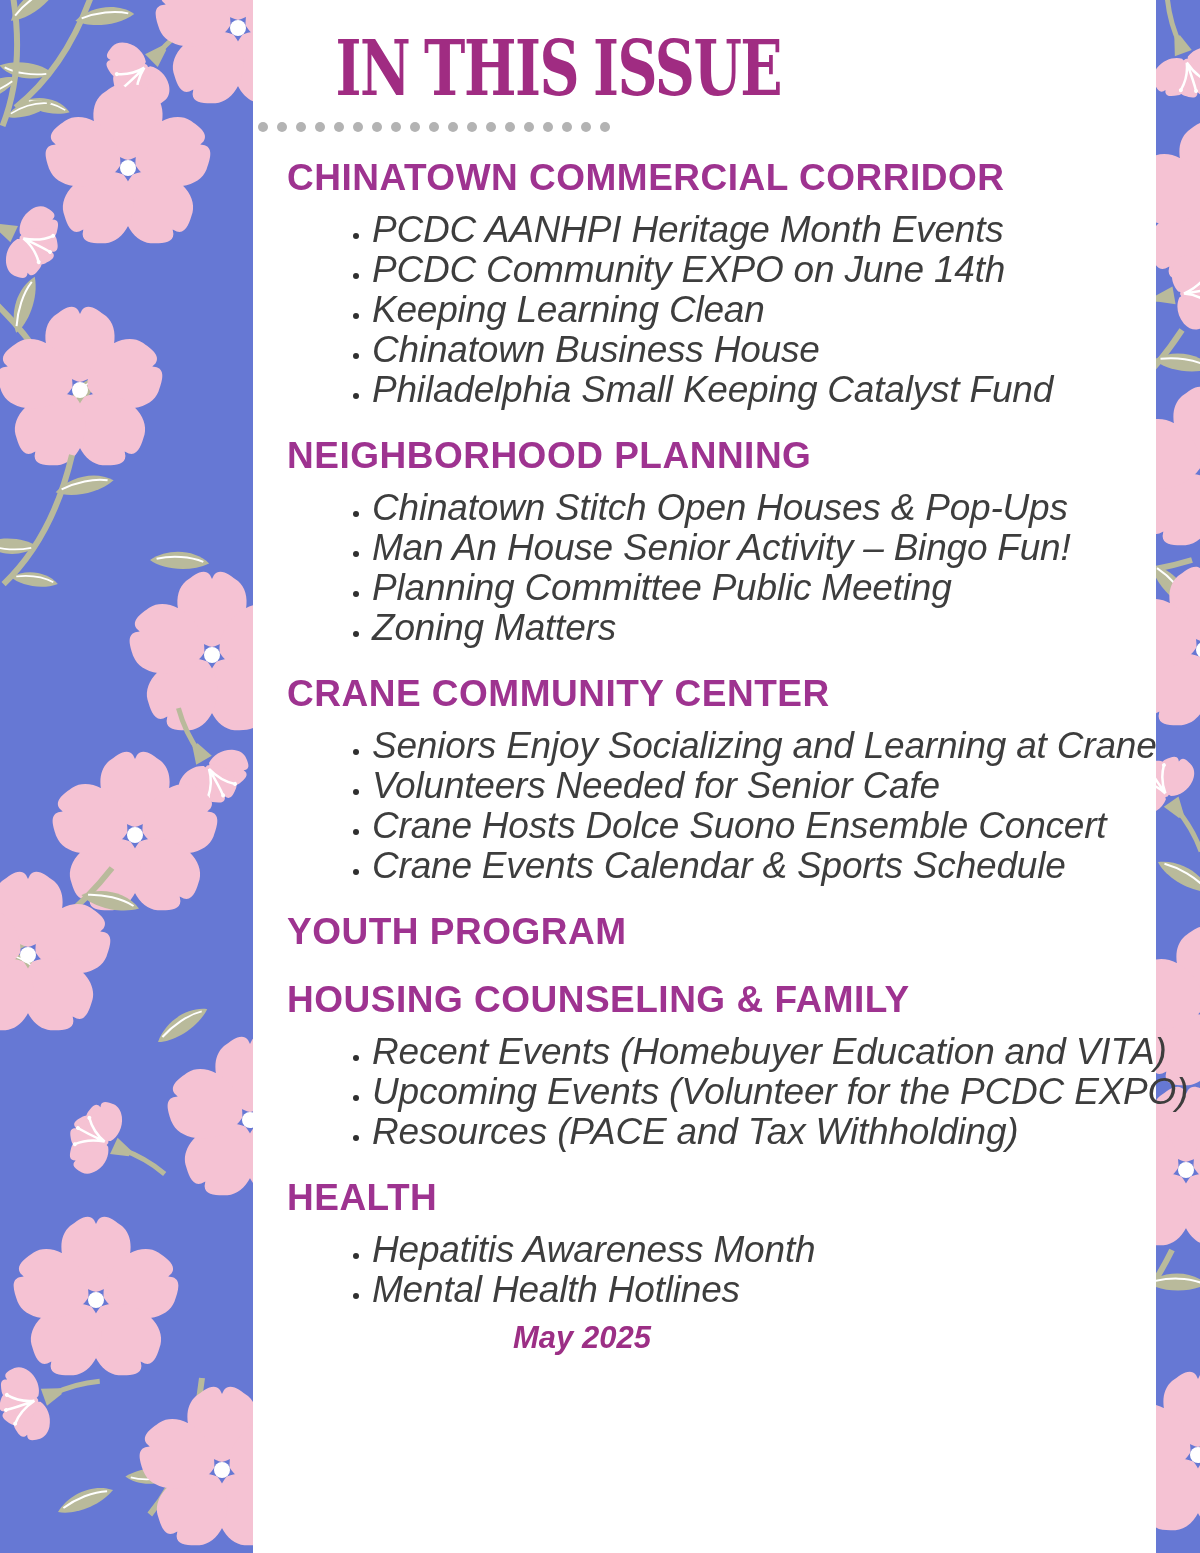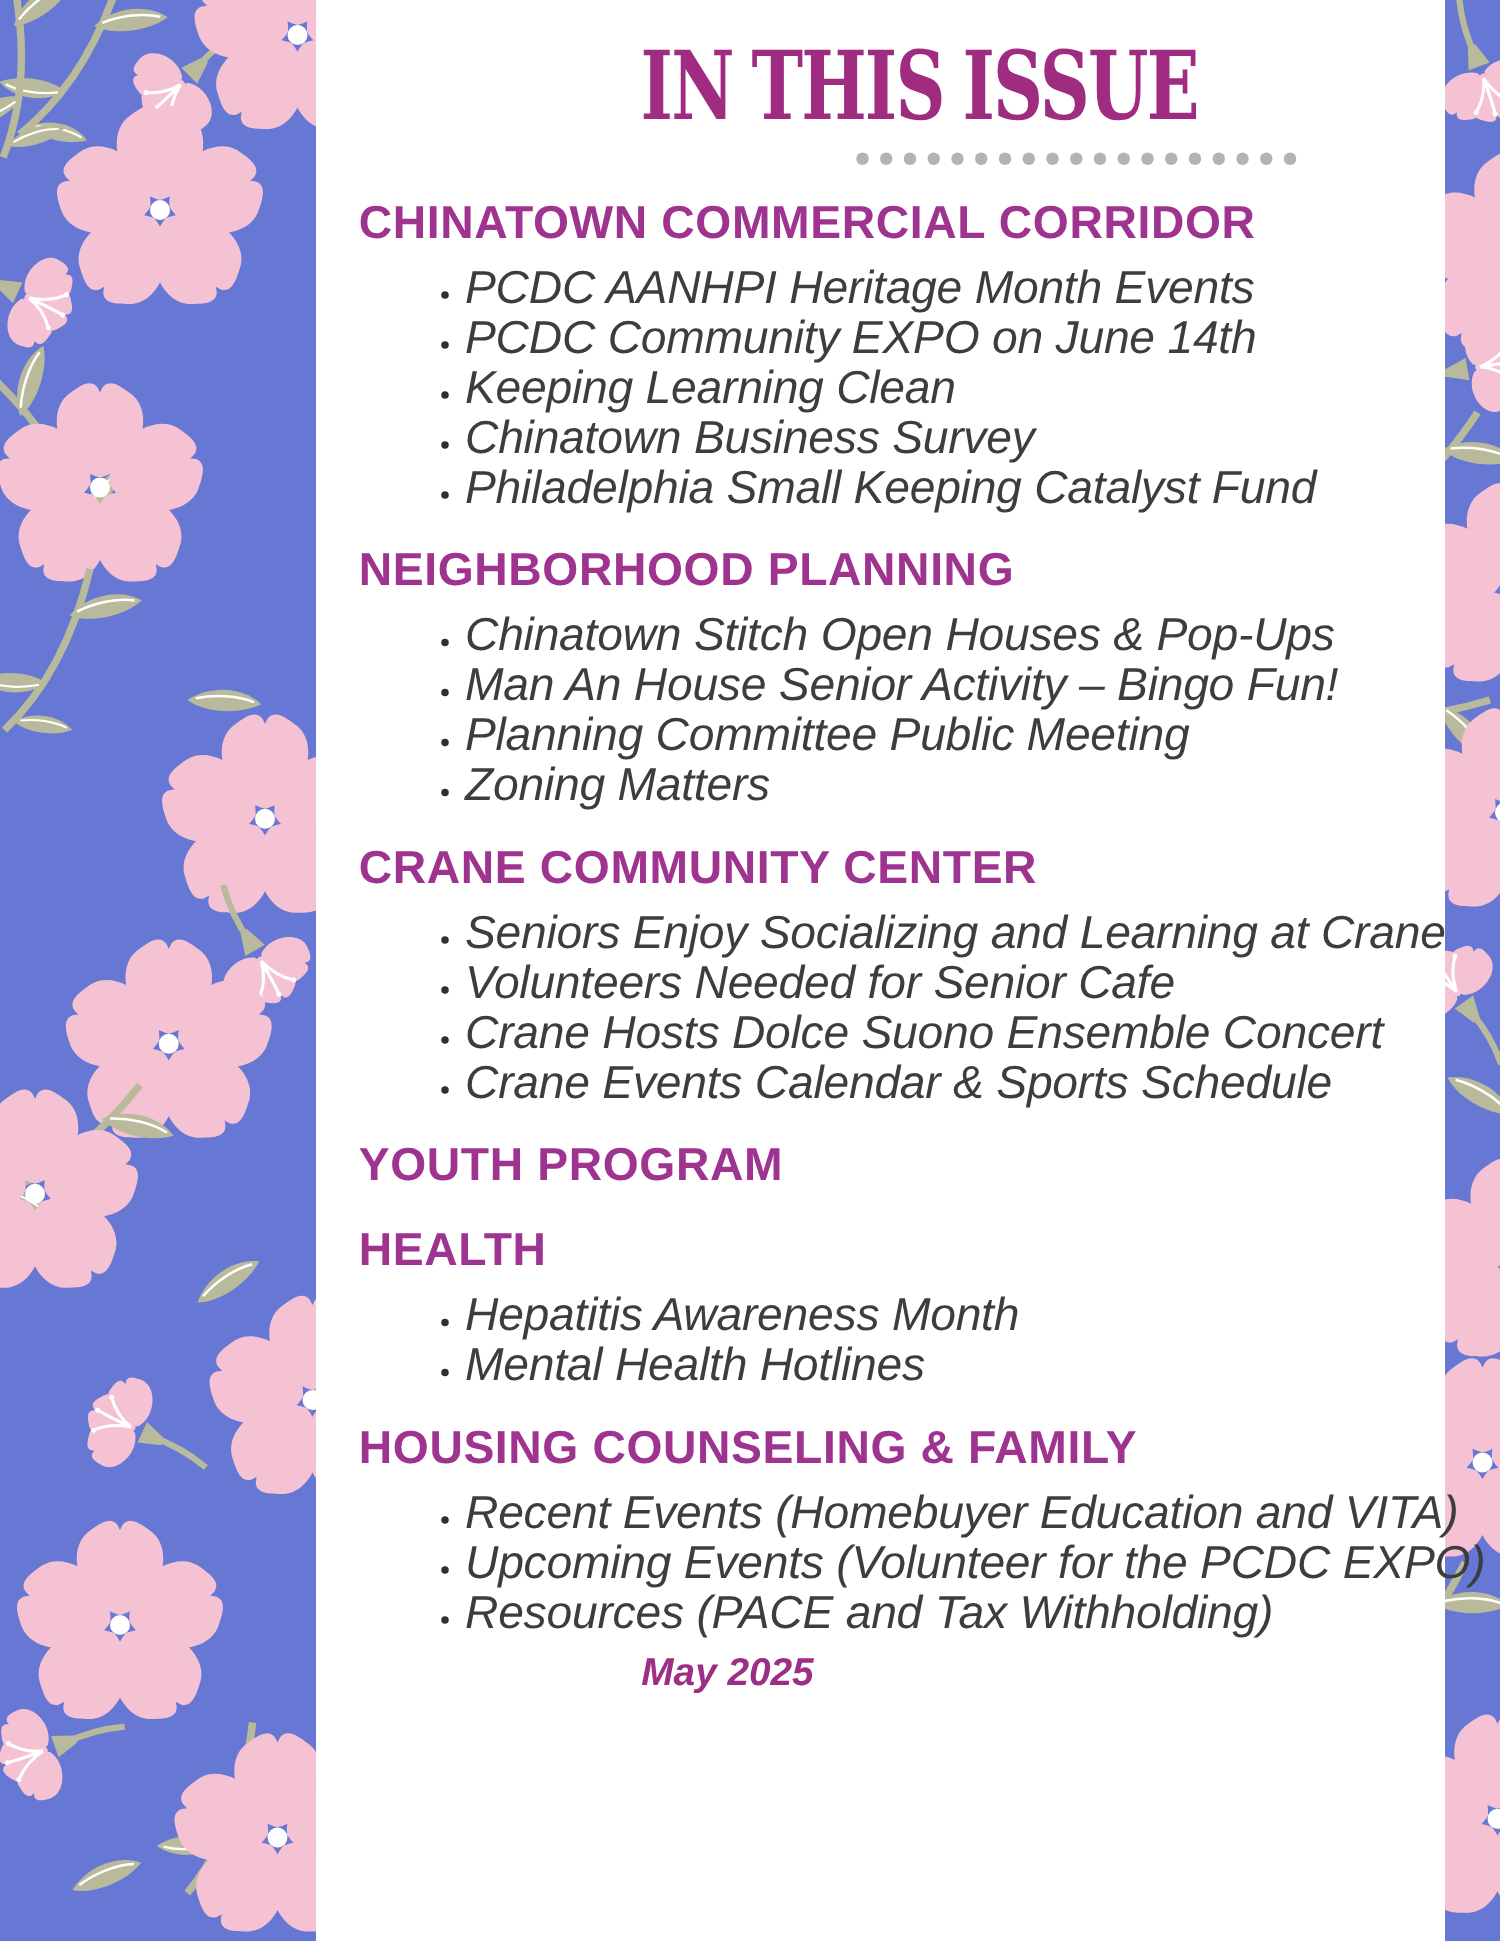--- a/index.html
+++ b/index.html
@@ -7,21 +7,21 @@
     width:1200px;height:1553px;position:relative;overflow:hidden;
     background:#ffffff;font-family:"Liberation Sans",sans-serif;
   }
   .strip{position:absolute;top:0;bottom:0;overflow:hidden;}
   .strip-left{left:0;width:253px;}
   .strip-right{right:0;width:44px;}
   .content{
     position:absolute;left:253px;right:44px;top:0;bottom:0;
     background:#ffffff;box-sizing:border-box;padding-top:24px;
   }
-  .centerwrap{text-align:right;padding-right:115px;}
+  .centerwrap{text-align:left;padding-right:115px;}
   h1.title{
     margin:0;line-height:90px;font-family:"DejaVu Serif","Liberation Serif",serif;
     font-weight:bold;font-size:76px;color:#a02c82;letter-spacing:-2px;word-spacing:-4px;
     white-space:nowrap;
   }
   h1.title .squeeze{display:inline-block;transform:scaleX(0.73);transform-origin:center;}
   .dots{margin-top:8px;height:10px;line-height:10px;}
   .dots .dot{
     display:inline-block;width:10px;height:10px;border-radius:50%;
     background:#b3b3b3;margin:0 4.5px;vertical-align:top;
@@ -142,21 +142,21 @@
       <span class="dot"></span><span class="dot"></span><span class="dot"></span><span class="dot"></span><span class="dot"></span><span class="dot"></span><span class="dot"></span><span class="dot"></span><span class="dot"></span><span class="dot"></span><span class="dot"></span><span class="dot"></span><span class="dot"></span><span class="dot"></span><span class="dot"></span><span class="dot"></span><span class="dot"></span><span class="dot"></span><span class="dot"></span>
     </div>
   </div>
 
   <div class="section">
     <h2>CHINATOWN COMMERCIAL CORRIDOR</h2>
     <ul>
       <li>PCDC AANHPI Heritage Month Events</li>
       <li>PCDC Community EXPO on June 14th</li>
       <li>Keeping Learning Clean</li>
-      <li>Chinatown Business Survey</li>
+      <li>Chinatown Business House</li>
       <li>Philadelphia Small Keeping Catalyst Fund</li>
     </ul>
   </div>
 
   <div class="section">
     <h2>NEIGHBORHOOD PLANNING</h2>
     <ul>
       <li>Chinatown Stitch Open Houses &amp; Pop-Ups</li>
       <li>Man An House Senior Activity – Bingo Fun!</li>
       <li>Planning Committee Public Meeting</li>
@@ -172,31 +172,31 @@
       <li>Crane Hosts Dolce Suono Ensemble Concert</li>
       <li>Crane Events Calendar &amp; Sports Schedule</li>
     </ul>
   </div>
 
   <div class="section">
     <h2>YOUTH PROGRAM</h2>
   </div>
 
   <div class="section">
-    <h2>HEALTH</h2>
-    <ul>
-      <li>Hepatitis Awareness Month</li>
-      <li>Mental Health Hotlines</li>
-    </ul>
-  </div>
-
-  <div class="section">
     <h2>HOUSING COUNSELING &amp; FAMILY</h2>
     <ul>
       <li>Recent Events (Homebuyer Education and VITA)</li>
       <li>Upcoming Events (Volunteer for the PCDC EXPO)</li>
       <li>Resources (PACE and Tax Withholding)</li>
     </ul>
   </div>
 
+  <div class="section">
+    <h2>HEALTH</h2>
+    <ul>
+      <li>Hepatitis Awareness Month</li>
+      <li>Mental Health Hotlines</li>
+    </ul>
+  </div>
+
   <div class="footer-date">May 2025</div>
 
 </div>
 
 </body></html>

